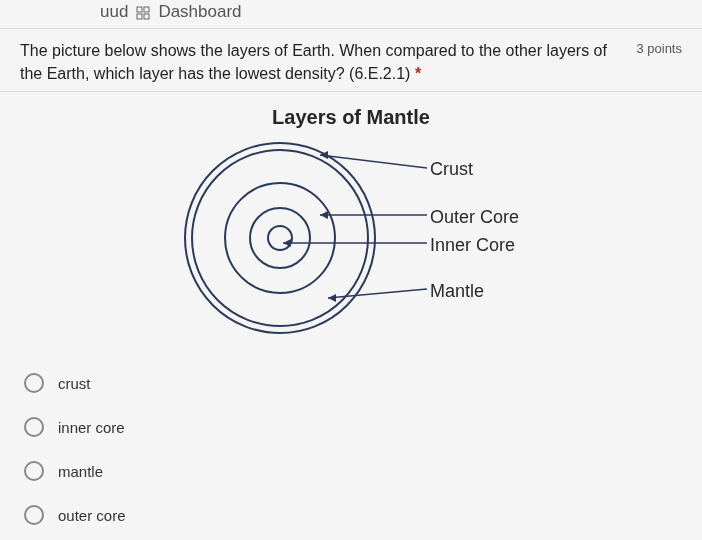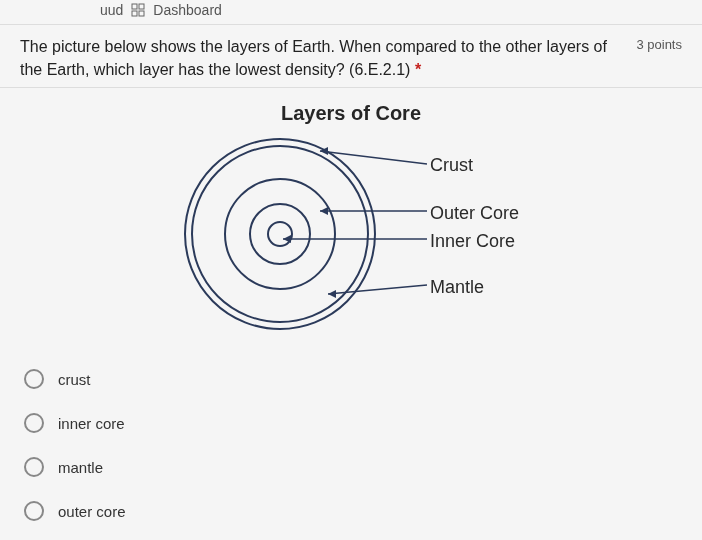--- a/index.html
+++ b/index.html
@@ -13,21 +13,21 @@
       background: #f5f5f5;
       font-family: Arial, sans-serif;
       position: relative;
       overflow: hidden;
     }
     .top-bar {
       display: flex;
       align-items: center;
       gap: 8px;
       padding: 2px 100px 6px;
-      font-size: 14px;
+      font-size: 17px;
       color: #555;
       border-bottom: 1px solid #ddd;
     }
     .dashboard-icon {
       width: 14px;
       height: 14px;
       display: inline-block;
     }
     .question-area {
       padding: 10px 20px 6px 20px;
@@ -124,21 +124,21 @@
 <div class="question-area">
   <div class="question-row">
     <div class="question-text">
       <span>The picture below shows the layers of Earth.  When compared to the other layers of the Earth, which layer has the lowest density? (6.E.2.1)</span>
       <span class="required-asterisk">*</span>
     </div>
     <div class="points-text">3 points</div>
   </div>
 </div>
 
-<div class="diagram-title">Layers of Core</div>
+<div class="diagram-title">Layers of Mantle</div>
 
 <div class="diagram-container">
   <svg class="earth-svg" width="250" height="210" viewBox="0 0 250 210">
 
     <circle cx="100" cy="105" r="95" fill="none" stroke="#2b3a5a" stroke-width="2"></circle>
     <circle cx="100" cy="105" r="88" fill="none" stroke="#2b3a5a" stroke-width="2"></circle>
     <circle cx="100" cy="105" r="55" fill="none" stroke="#2b3a5a" stroke-width="2"></circle>
     <circle cx="100" cy="105" r="30" fill="none" stroke="#2b3a5a" stroke-width="2"></circle>
     <circle cx="100" cy="105" r="12" fill="none" stroke="#2b3a5a" stroke-width="2"></circle>
 

